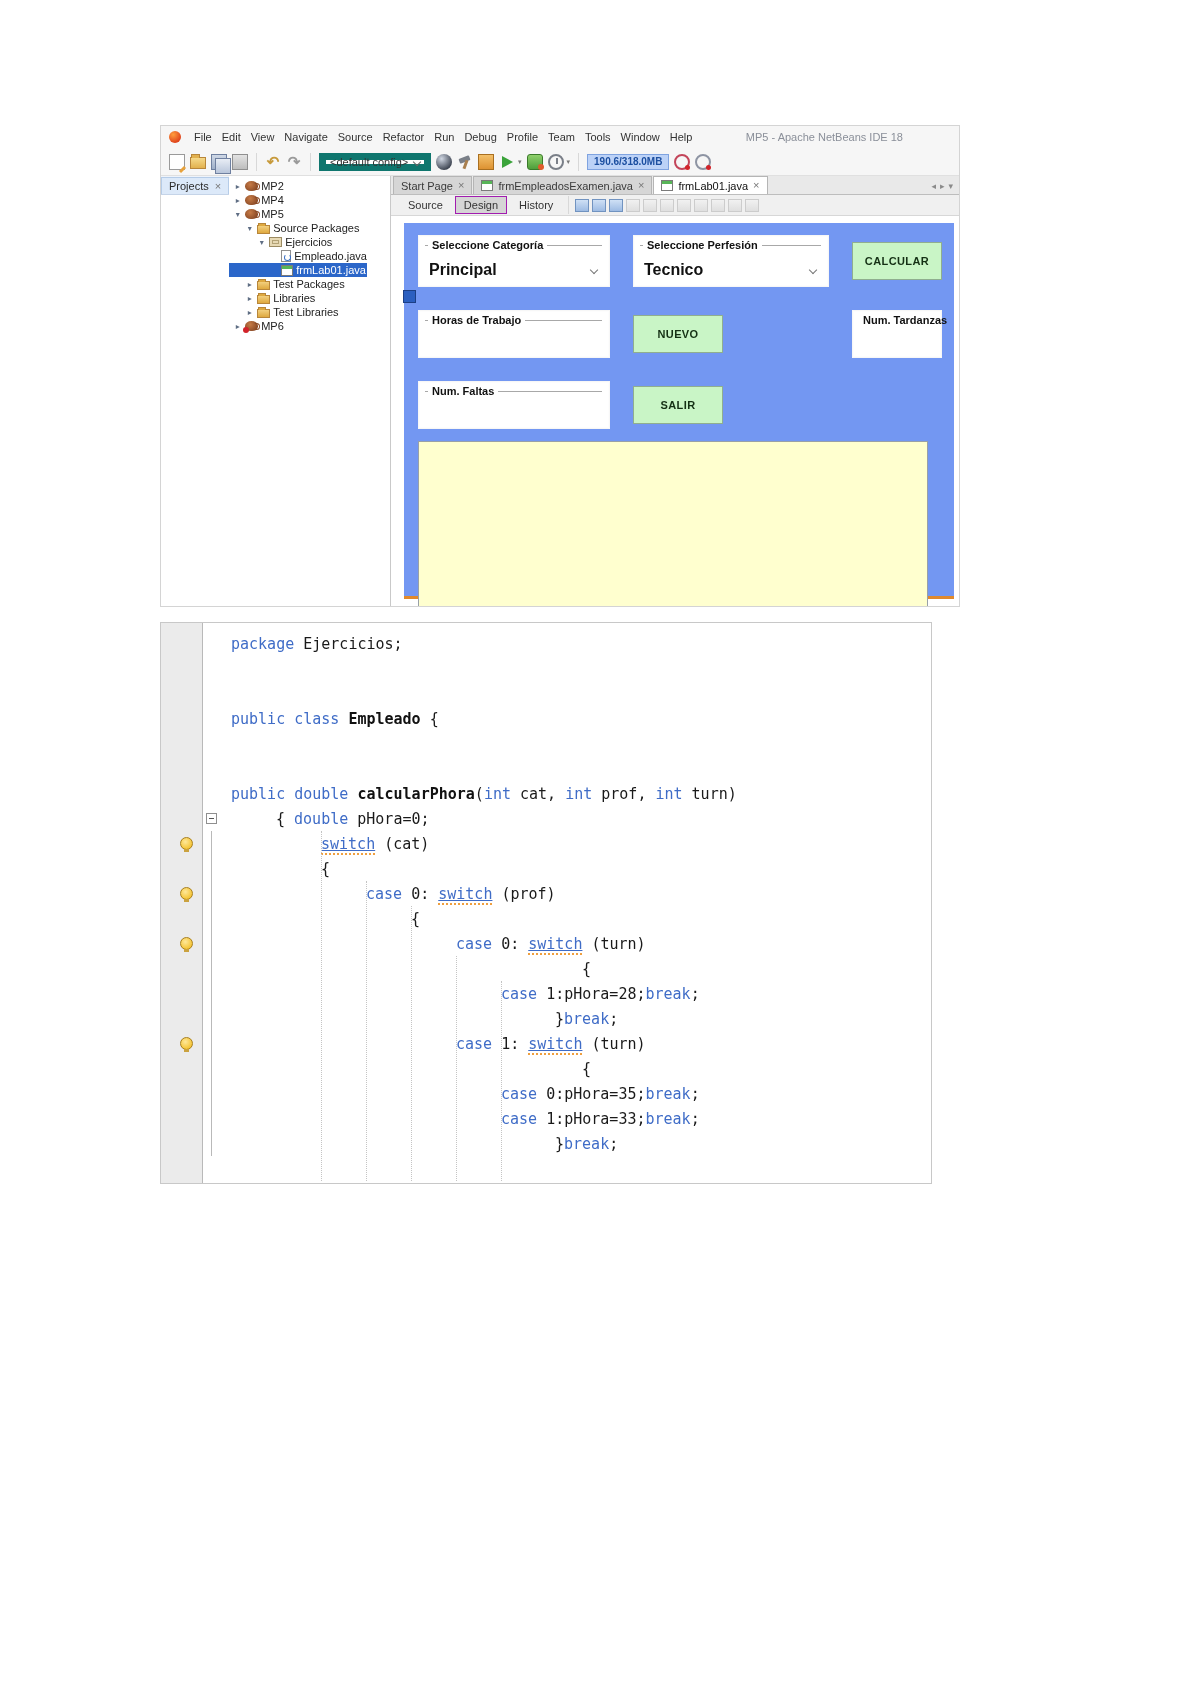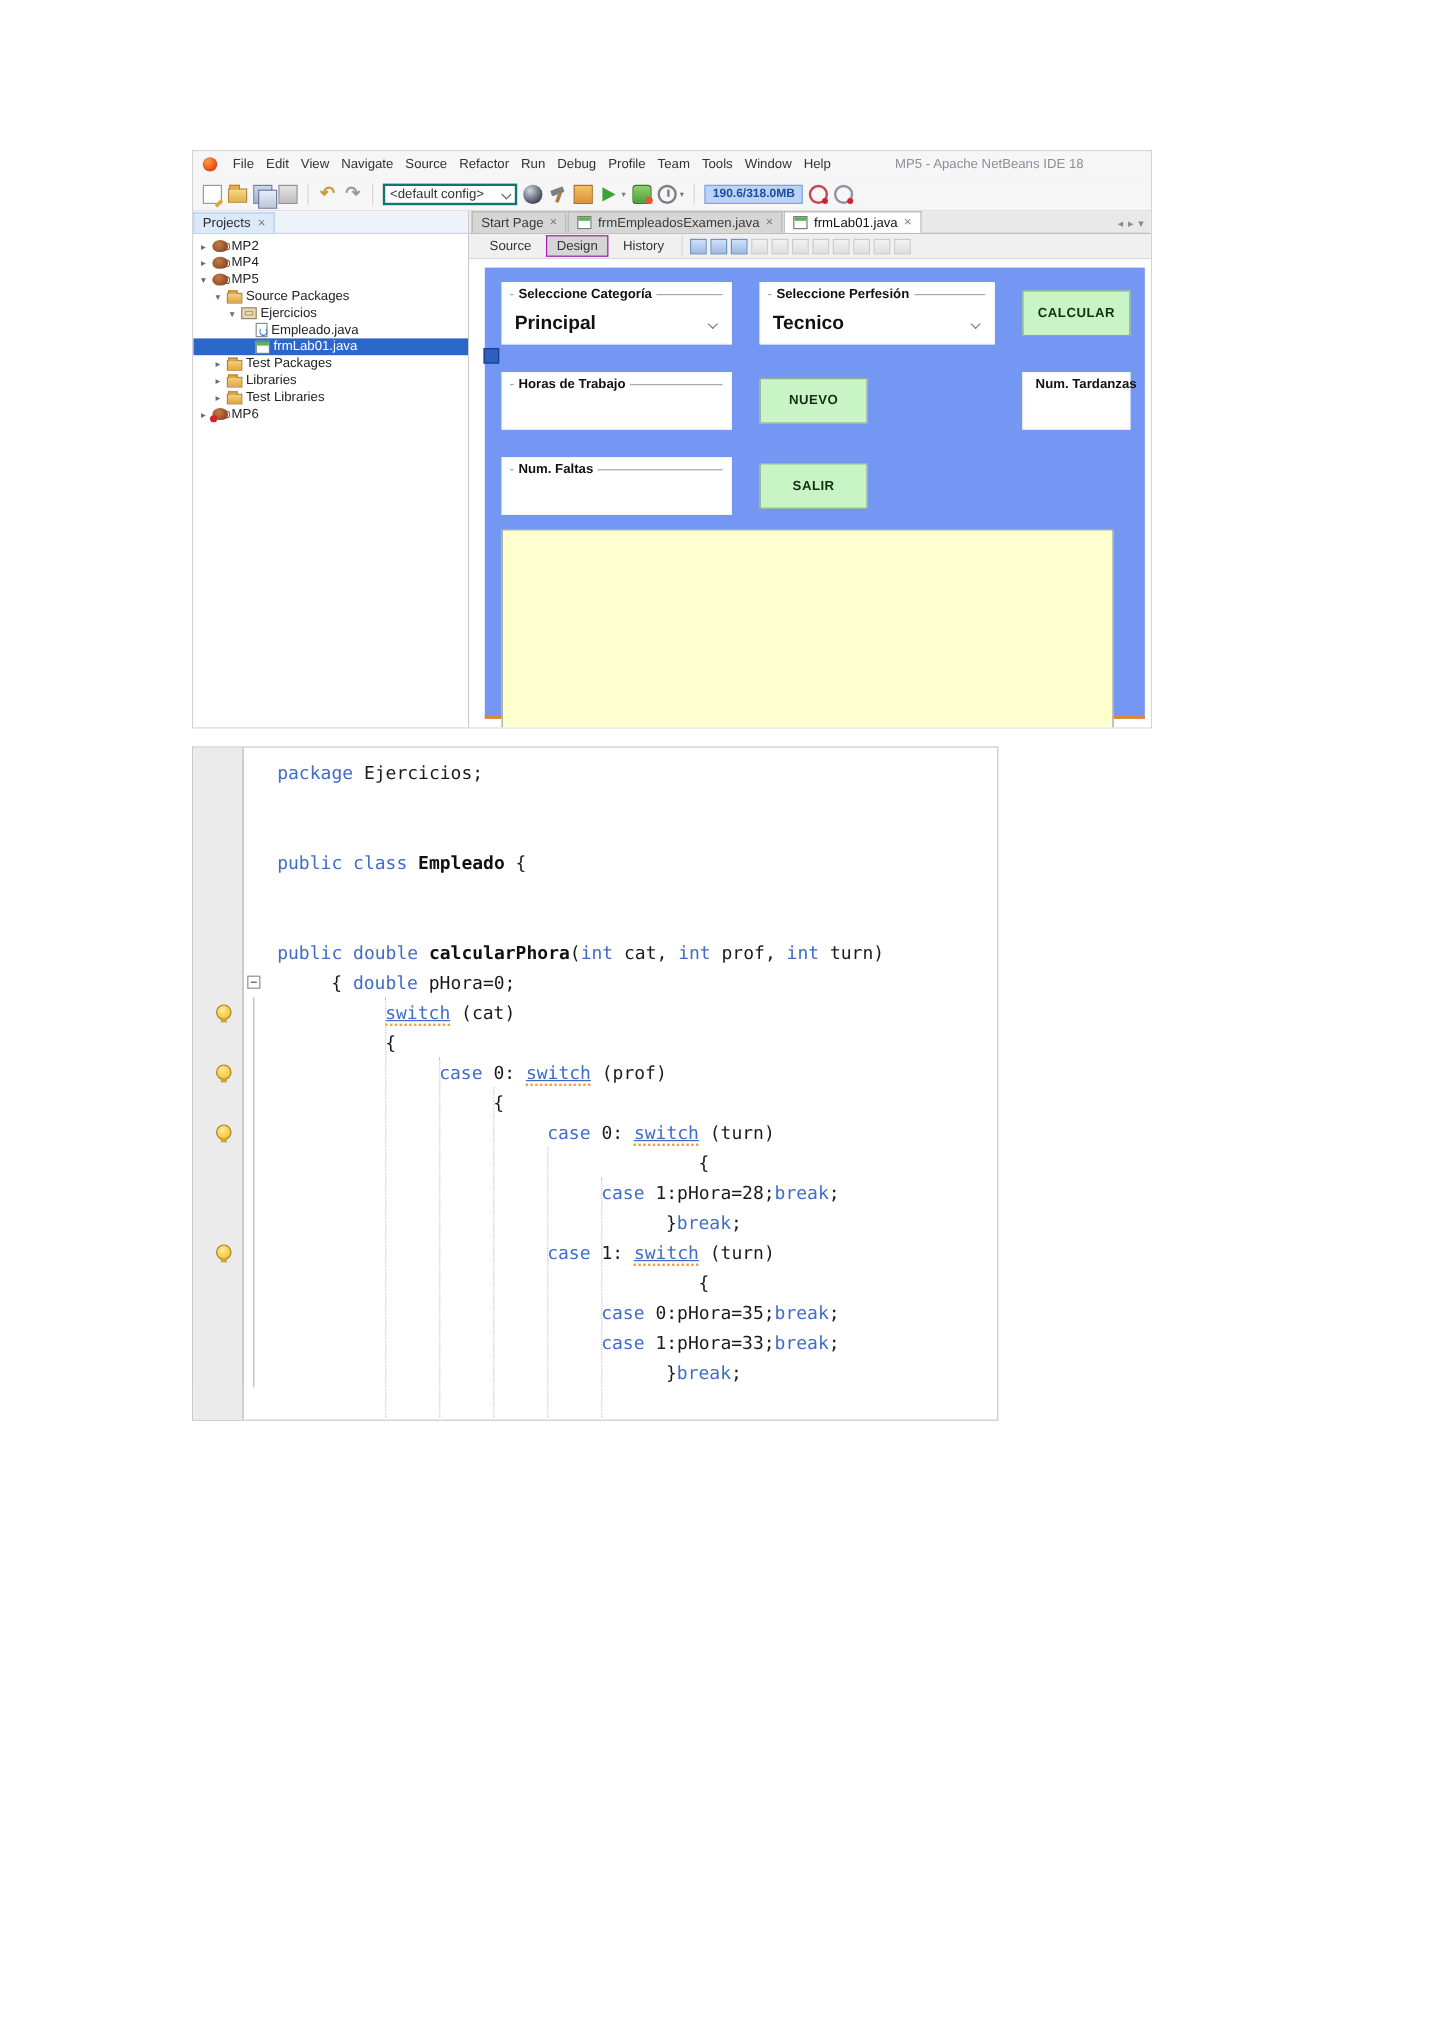--- a/index.html
+++ b/index.html
@@ -24,21 +24,21 @@
   .ti-newfile { background:#fff; border:1px solid #9a9a9a; }
   .ti-newfile::after { content:""; position:absolute; right:-2px; bottom:-2px; width:7px; height:3px; background:#e8a23b; transform:rotate(-45deg); }
   .ti-openproj { background:linear-gradient(#f5d98a,#e2b14e); border:1px solid #b8863a; height:12px; margin-top:3px; }
   .ti-openproj::before { content:""; position:absolute; top:-4px; left:0; width:7px; height:3px; background:#e2b14e; border:1px solid #b8863a; border-bottom:none; }
   .ti-saveall { background:linear-gradient(#cfd8e6,#9fb0c9); border:1px solid #6f80a0; }
   .ti-saveall::after { content:""; position:absolute; left:3px; top:3px; width:14px; height:14px; background:linear-gradient(#e8edf5,#b9c6db); border:1px solid #6f80a0; }
   .ti-copyall { background:linear-gradient(#e3e3e3,#bdbdbd); border:1px solid #8f8f8f; }
   .ti-undo, .ti-redo { font-size:15px; line-height:16px; text-align:center; font-weight:bold; }
   .ti-undo { color:#c79a3b; } .ti-redo { color:#9a9a9a; }
   .ddarrow { font-size:7px; color:#777; margin-left:-2px; }
-  .cfgcombo { width:112px; height:18px; background:#fff; border:2px solid #0f766e; display:flex; align-items:center;
+  .cfgcombo { width:112px; height:18px; background:#fff; border:7px solid #0f766e; display:flex; align-items:center;
               padding:0 4px; color:#333; font-size:11px; }
   .cfgcombo .chev { margin-left:auto; }
   .chev { width:6px; height:6px; border-right:1.5px solid #666; border-bottom:1.5px solid #666; transform:rotate(45deg); display:inline-block; }
   .ti-sphere { border-radius:50%; background:radial-gradient(circle at 35% 30%, #cfd6e2, #3c4350 75%); }
   .ti-hammer::before { content:""; position:absolute; left:2px; top:3px; width:11px; height:5px; background:#7a7f88; border-radius:1px; transform:rotate(-20deg); }
   .ti-hammer::after { content:""; position:absolute; left:7px; top:6px; width:3px; height:9px; background:#a97f4e; transform:rotate(20deg); }
   .ti-cleanbuild { background:linear-gradient(#f3c06a,#dd9232); border:1px solid #a96f20; }
   .ti-run::before { content:""; position:absolute; left:3px; top:2px; border-left:11px solid #3aa33a; border-top:6px solid transparent; border-bottom:6px solid transparent; }
   .ti-debug { background:linear-gradient(#8fd06c,#4e9e3b); border:1px solid #3a7a2a; border-radius:3px; }
   .ti-debug::after { content:""; position:absolute; right:-2px; bottom:-1px; width:6px; height:6px; background:#e05b2b; border-radius:50%; }
@@ -47,21 +47,21 @@
   .memory { height:16px; background:#bcd2f7; border:1px solid #7fa3e0; color:#1c4fa0; font-size:10px; font-weight:bold;
             display:flex; align-items:center; padding:0 6px; }
   .ti-notif { border:2px solid #c3455a; border-radius:50%; }
   .ti-notif.gray { border-color:#8e94a3; }
   .ti-notif::after { content:""; position:absolute; right:-2px; bottom:-2px; width:5px; height:5px; background:#d2232a; border-radius:50%; }
 
   
   .ibody { display:flex; height:431px; }
 
   
-  .projects { width:230px; background:#fff; border-right:1px solid #c9c9c9; display:flex; flex-direction:column; }
+  .projects { width:230px; background:#fff; border-right:1px solid #c9c9c9; display:flex; flex-direction:row; }
   .ptabstrip { height:19px; background:#eef3fa; border-bottom:1px solid #c5d4e8; display:flex; align-items:flex-end; }
   .ptab { background:#dce9f9; border:1px solid #b5cce8; border-bottom:none; height:17px; display:flex; align-items:center; gap:6px; padding:0 7px; font-size:11px; color:#2a2a2a; }
   .closex { color:#777; font-size:11px; line-height:11px; }
   .ptree { padding-top:3px; overflow:hidden; }
   .trow { height:14px; display:flex; align-items:center; gap:3px; font-size:11px; color:#222; white-space:nowrap; padding-left:4px; }
   .trow.sel { background:#2b66c9; color:#fff; }
   .arr { width:9px; font-size:8px; color:#5f6e84; text-align:center; flex:0 0 auto; }
   .tic { width:13px; height:11px; display:inline-block; position:relative; flex:0 0 auto; }
   .ic-project { background:radial-gradient(circle at 40% 35%, #c77b46, #8a4a26 75%); border-radius:50% 50% 45% 45%; height:10px; }
   .ic-project::after { content:""; position:absolute; right:-2px; top:2px; width:4px; height:5px; border:1.5px solid #8a4a26; border-left:none; border-radius:0 4px 4px 0; }
@@ -104,21 +104,21 @@
   .ghead::before { content:""; width:3px; border-top:1px solid #a8a8a8; }
   .gtitle { font-size:11px; font-weight:bold; color:#111; white-space:nowrap; }
   .combo { margin-top:9px; height:20px; display:flex; align-items:center; padding:0 6px 0 4px; }
   .cval { font-size:16px; font-weight:bold; color:#111; }
   .combo .chev { margin-left:auto; border-color:#777; }
   .fbtn { width:90px; height:38px; background:#c9f5c6; border:1px solid #8fae8f; color:#143014; font-weight:bold;
           font-size:11px; display:flex; align-items:center; justify-content:center; letter-spacing:.4px; }
   .tarea { width:510px; height:176px; margin-top:12px; background:#ffffcf; border:1px solid #98a0a8; border-bottom:none; }
 
   
-  .codeblock { position:absolute; left:160px; top:622px; width:672px; height:562px; background:#fff;
+  .codeblock { position:absolute; left:160px; top:622px; width:772px; height:562px; background:#fff;
                border:1px solid #c8c8c8; font-family:"DejaVu Sans Mono", monospace; font-size:15px; overflow:hidden; }
   .codeinner { position:relative; padding-top:8px; height:100%; }
   .cl { height:25px; display:flex; align-items:center; }
   .gut { width:42px; flex:0 0 auto; background:#ebebeb; border-right:1px solid #b9b9b9; height:25px;
          display:flex; align-items:center; justify-content:flex-end; padding-right:7px; color:#7d7d7d; font-size:14px; }
   .gutcol { position:absolute; left:0; top:0; bottom:0; width:42px; background:#ebebeb; border-right:1px solid #b9b9b9; }
   .foldc { width:18px; flex:0 0 auto; height:25px; position:relative; }
   .foldc.line::before { content:""; position:absolute; left:8px; top:0; bottom:0; border-left:1px solid #b9b9b9; }
   .foldbox { position:absolute; left:3px; top:7px; width:11px; height:11px; border:1px solid #8f8f8f; background:#fff; }
   .foldbox::after { content:""; position:absolute; left:2px; top:4px; width:5px; height:1px; background:#555; }

